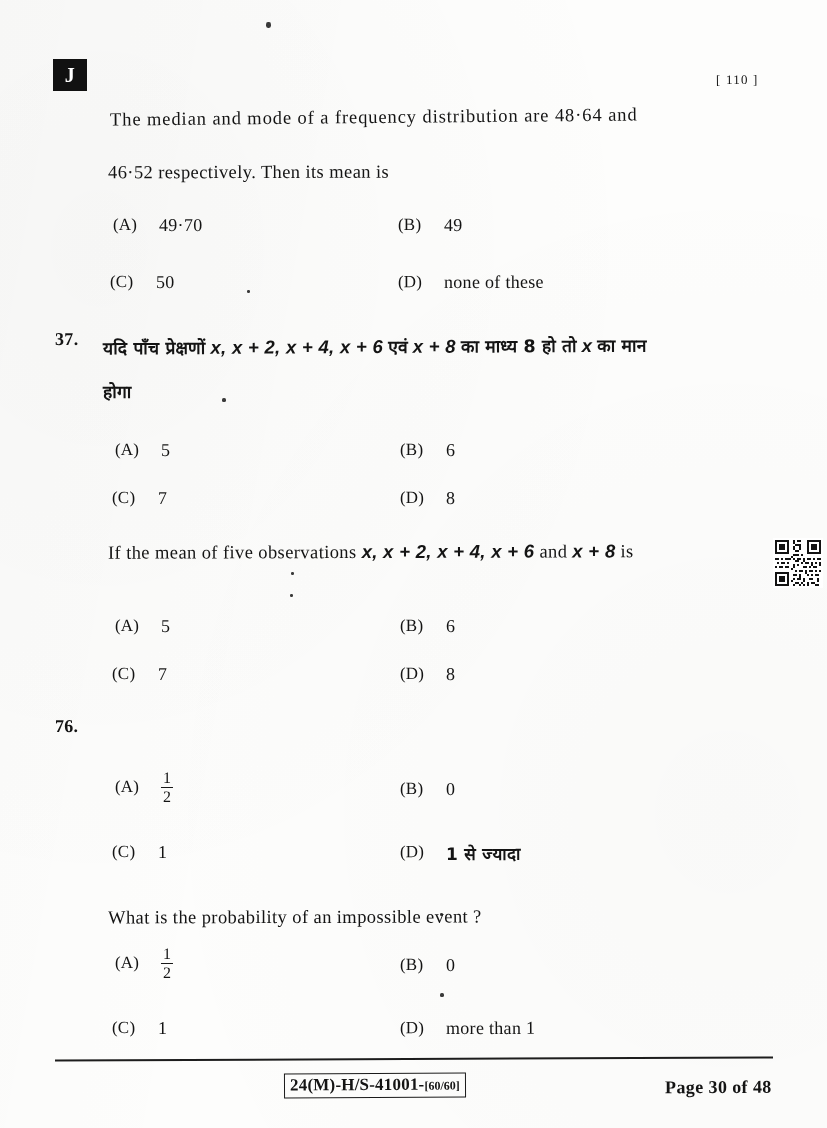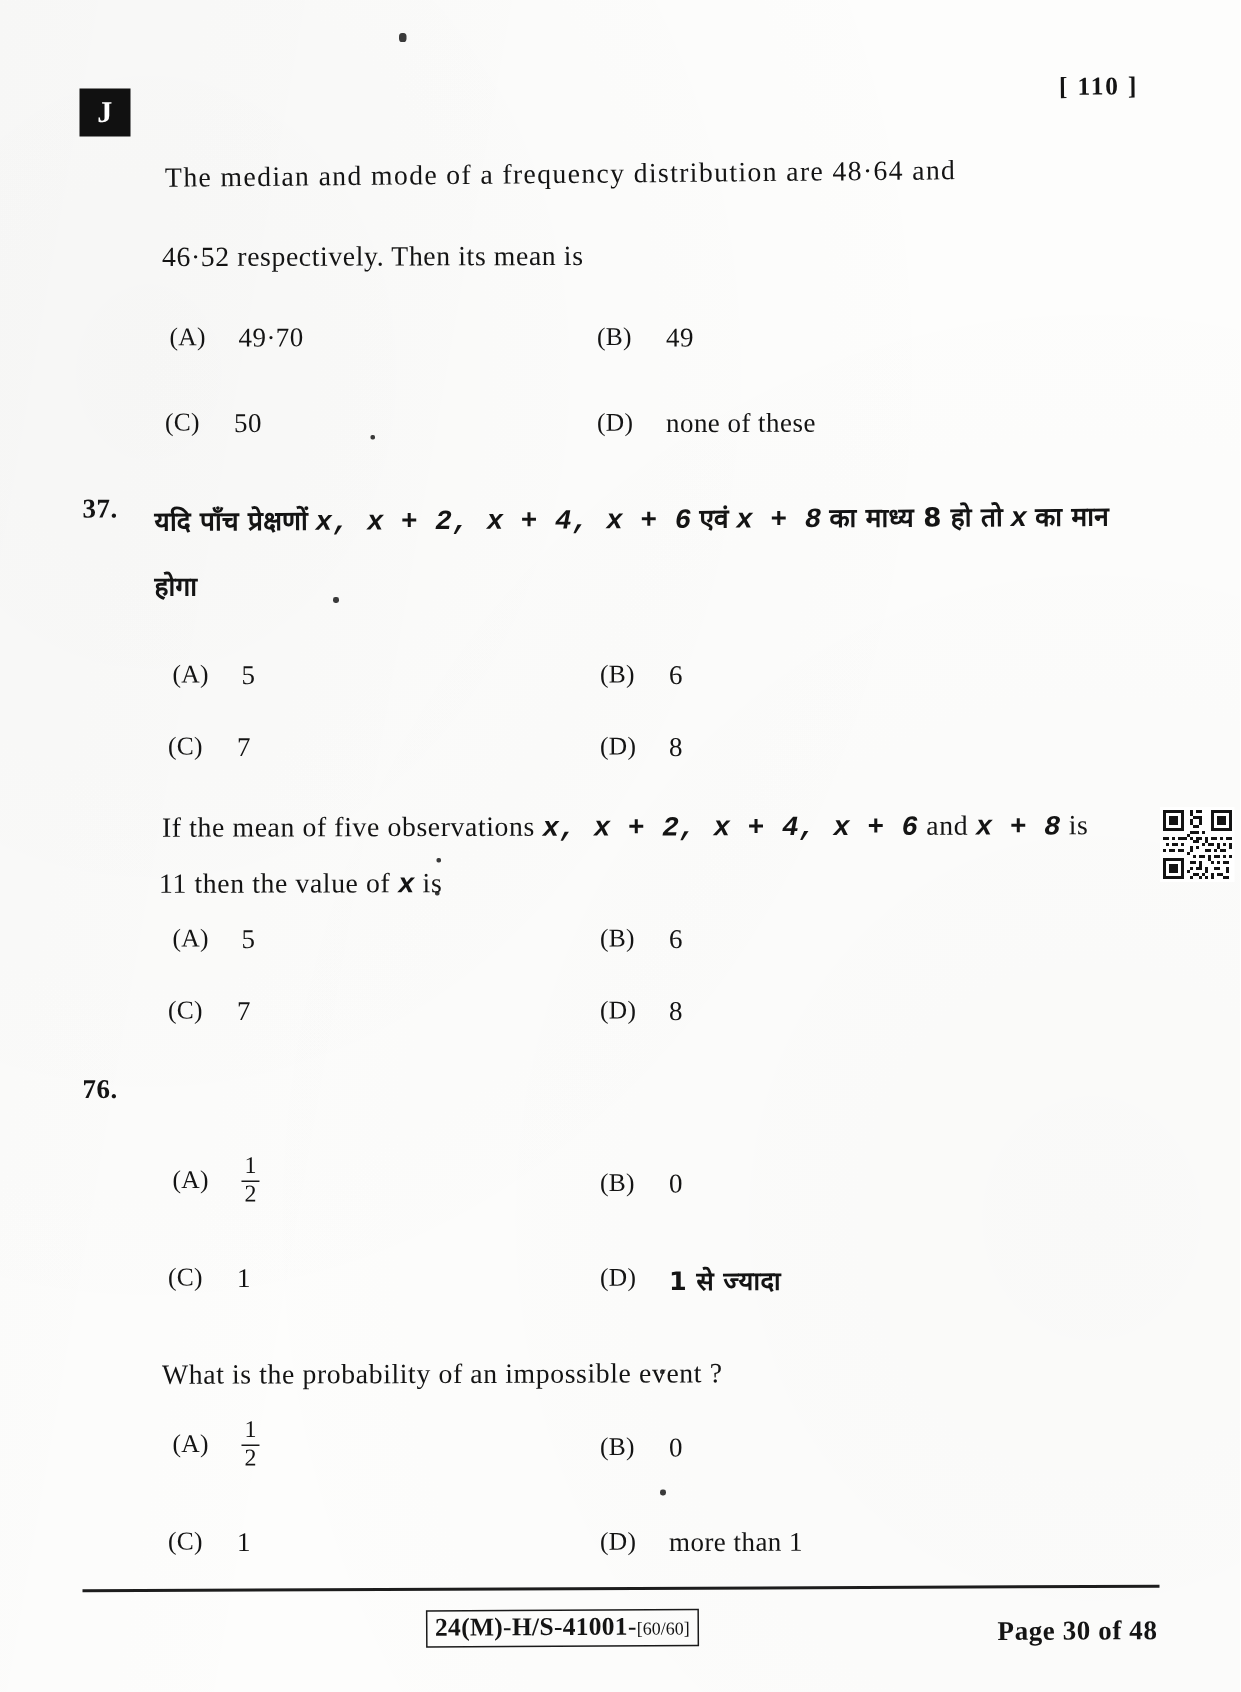--- a/index.html
+++ b/index.html
@@ -54,23 +54,23 @@
     font-size: 20px;
     line-height: 32px;
     text-align: center;
     letter-spacing: 0.5px;
   }
 
   
   .header-marker {
     position: absolute;
     right: 68px;
-    top: 48px;
-    font-size: 17px;
-    font-weight: 700;
+    top: 72px;
+    font-size: 13px;
+    font-weight: 400;
     letter-spacing: 1.2px;
     transform: rotate(-0.4deg);
   }
 
   
   .qtext {
     position: absolute;
     font-size: 18.5px;
     line-height: 44px;
     letter-spacing: 0.4px;
@@ -87,21 +87,21 @@
   }
 
   .qnum {
     position: absolute;
     font-size: 18px;
     font-weight: 600;
     letter-spacing: 0.3px;
   }
 
   em.var {
-    font-family: Liberation Mono, monospace;
+    font-family: Liberation Sans, sans-serif;
     font-style: italic;
     font-weight: 600;
     letter-spacing: 0.3px;
   }
 
   
   .opt {
     position: absolute;
     display: flex;
     align-items: flex-start;
@@ -162,21 +162,21 @@
     border: 1.8px solid #1a1a1a;
     padding: 1px 5px 2px 5px;
     font-size: 17px;
     font-weight: 700;
     letter-spacing: 0.2px;
     white-space: nowrap;
     transform: rotate(-0.3deg);
   }
   .paper-code .suffix {
     font-size: 12px;
-    font-weight: 400;
+    font-weight: 700;
     letter-spacing: 0;
     margin-top: 32px;
   }
   .page-label {
     position: absolute;
     right: 55px;
     top: 1077px;
     font-size: 18px;
     font-weight: 600;
     letter-spacing: 0.4px;
@@ -255,25 +255,20 @@
   <div class="opt skew-c" style="left:400px; top:488px;">
     <span class="tag">(D)</span>
     <span class="val">8</span>
   </div>
 
   <div class="qtext skew-c" style="left:108px; top:530px;">
     <span>If the mean of five observations</span>
     <em class="var">x, x + 2, x + 4, x + 6</em>
     <span>and</span>
     <em class="var">x + 8</em>
-    <span>is</span>
-  </div>
-  <div class="qtext skew-c" style="left:106px; top:568px;">
-    <span>11 then the value of</span>
-    <em class="var">x</em>
     <span>is</span>
   </div>
 
   <div class="opt skew-c" style="left:115px; top:616px;">
     <span class="tag">(A)</span>
     <span class="val">5</span>
   </div>
   <div class="opt skew-c" style="left:400px; top:616px;">
     <span class="tag">(B)</span>
     <span class="val">6</span>

